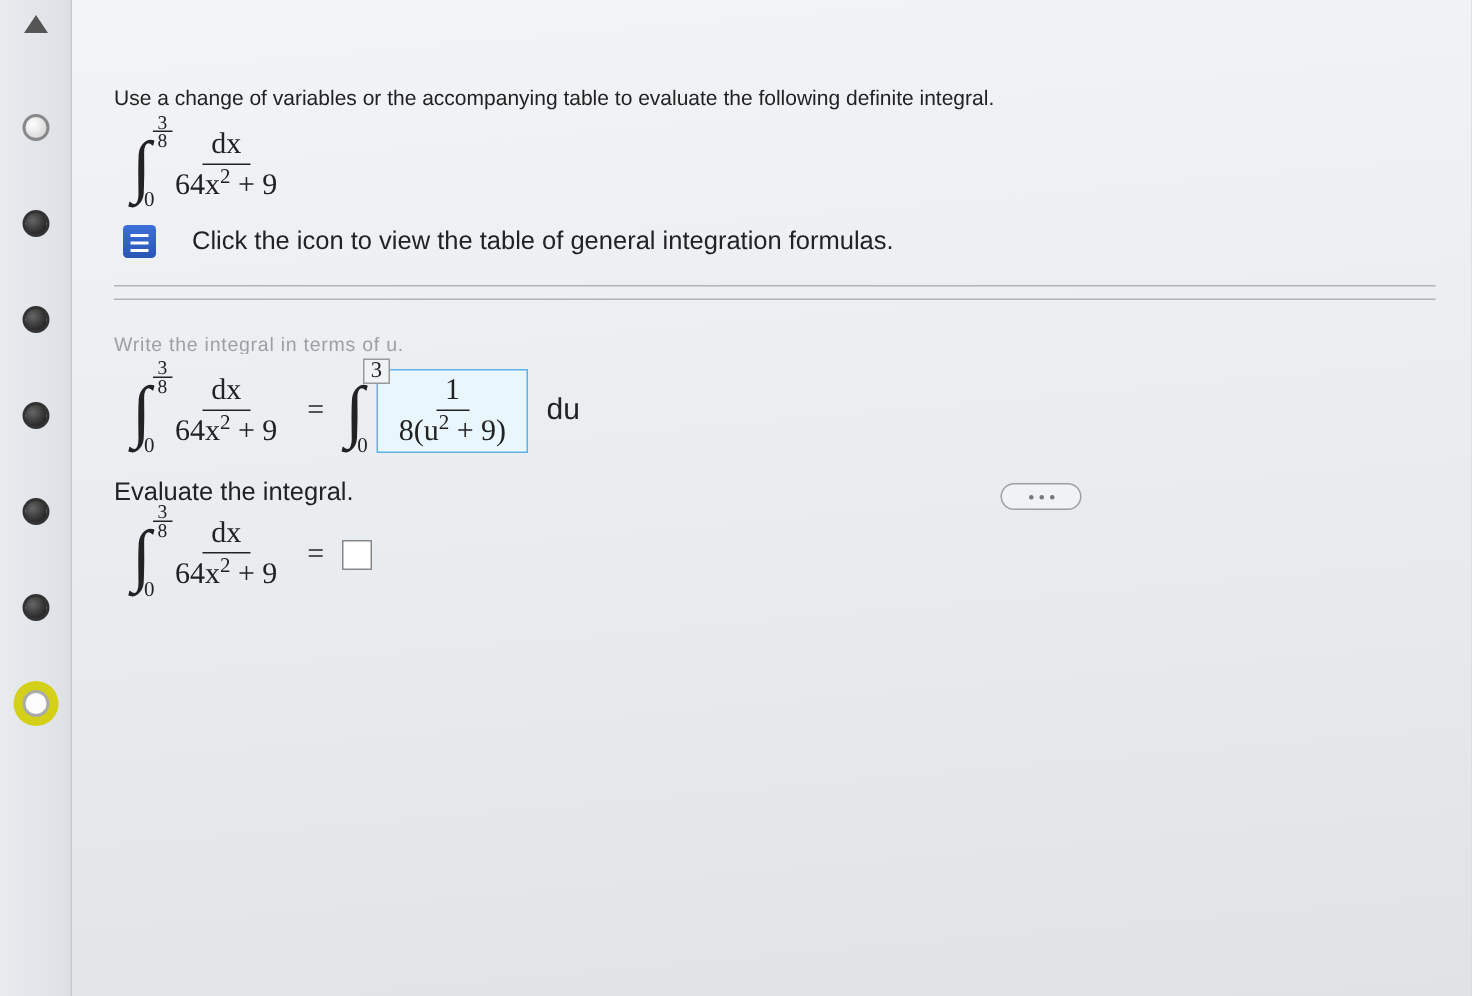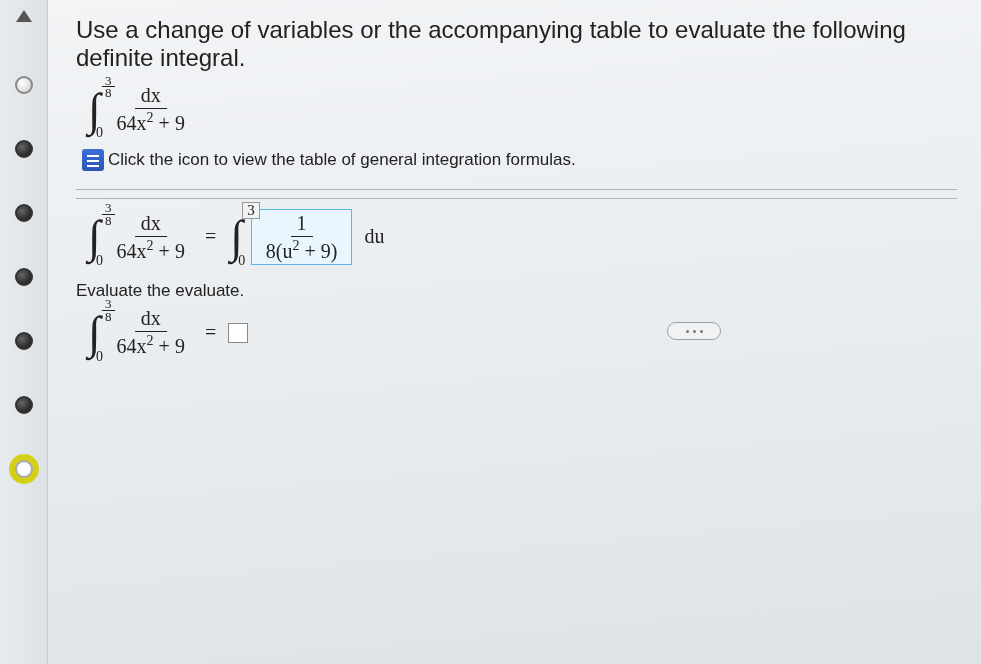--- a/index.html
+++ b/index.html
@@ -65,22 +65,23 @@
     border-radius: 3px;
   }
   .content {
     flex: 1;
     background: linear-gradient(175deg, #f2f4f6 0%, #e8ebee 60%, #e0e3e6 100%);
     padding: 16px 24px 16px 28px;
     color: #222;
     position: relative;
   }
   .problem-text {
-    font-size: 24px;
+    font-size: 14px;
     color: #222;
+    margin-top: 41px;
   }
   .math-block {
     margin: 12px 0 8px 10px;
     font-family: "Times New Roman", serif;
     font-size: 20px;
     display: flex;
     align-items: center;
     gap: 6px;
   }
   .int-symbol {
@@ -107,21 +108,21 @@
     align-items: center;
     vertical-align: middle;
     margin: 0 2px;
   }
   .frac .num { border-bottom: 1.3px solid #222; padding: 0 6px 1px 6px; font-size: 20px;}
   .frac .den { padding: 1px 6px 0 6px; font-size: 20px;}
   .small-frac .num, .small-frac .den { font-size: 13px; padding: 0 3px;}
   .link-row {
     display: flex;
     align-items: center;
-    gap: 4px;
+    gap: 24px;
     margin: 14px 0 18px 6px;
     font-size: 17px;
   }
   .book-icon {
     width: 22px; height: 22px;
     background: linear-gradient(#3b6fd8,#2a55b5);
     border-radius: 3px;
     position: relative;
     display:flex;align-items:center;justify-content:center;
   }
@@ -240,20 +241,21 @@
   <hr class="sep">
 
   <div class="dots-pill">
     <span></span>
       <span></span>
       <span></span>
   </div>
 
   <hr class="sep">
 
+  <div class="scroll-cut">Write the integral in terms of u.</div>
 
   <div class="math-block" style="margin-top:10px;">
 
     <span class="int-symbol">
       ∫
       <span class="int-upper">
         <span class="frac small-frac">
           <span class="num">3</span>
           <span class="den">8</span>
         </span>
@@ -276,24 +278,24 @@
       <span class="int-lower">0</span>
     </span>
     <span class="answer-box">
       <span class="frac">
         <span class="num">1</span>
         <span class="den">
           <span>8</span>(<span>u</span><sup>2</sup><span> + 9</span>)
         </span>
       </span>
     </span>
-    <span style="font-family:Liberation Serif, serif;margin-left:6px;">du</span>
-  </div>
-
-  <div class="subhead">Evaluate the evaluate.</div>
+    <span style="font-family:Liberation Sans, sans-serif;margin-left:6px;">du</span>
+  </div>
+
+  <div class="subhead">Evaluate the integral.</div>
 
   <div class="math-block" style="margin-top:2px;">
     <span class="int-symbol">
       ∫
       <span class="int-upper">
         <span class="frac small-frac">
           <span class="num">3</span>
           <span class="den">8</span>
         </span>
       </span>

